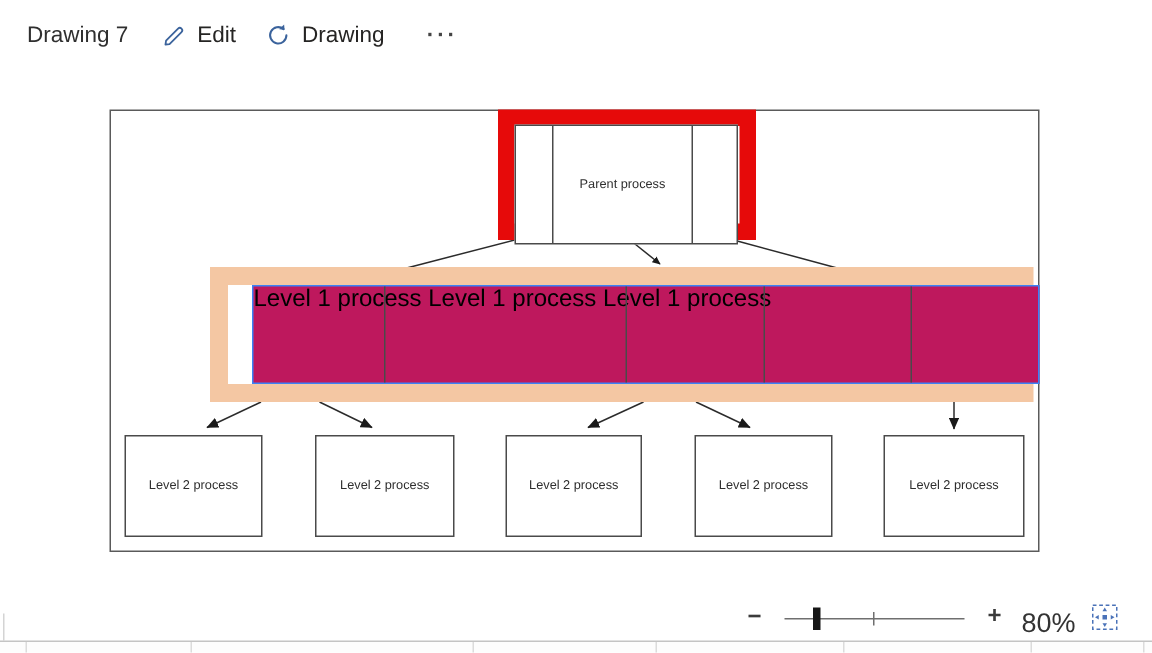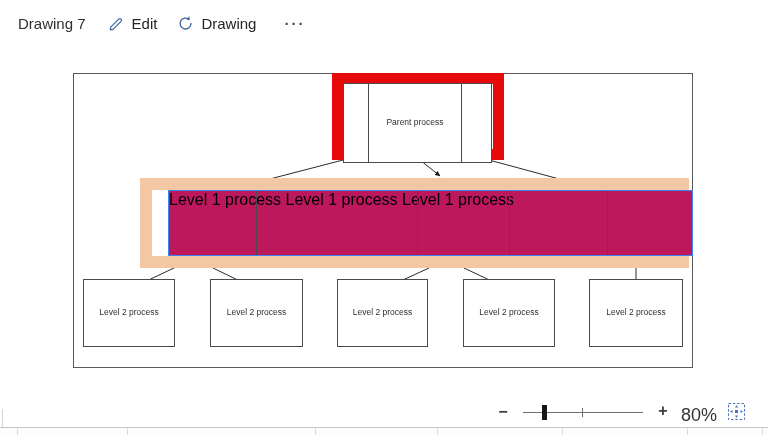--- a/index.html
+++ b/index.html
@@ -36,21 +36,21 @@
   }
   
   .shape{position:absolute;background:#ffffff;border:1px solid #4a4a4a;box-sizing:border-box;z-index:3;}
   .shape .txt{
     position:absolute;top:0;bottom:0;display:flex;align-items:center;justify-content:center;
     font-size:8.5px;color:#2e2e2e;text-align:center;line-height:1.1;
   }
   .vline{position:absolute;top:0;bottom:0;width:1px;background:#4a4a4a;}
   .parent-box{left:343px;top:83px;width:149px;height:80px;}
   .l1-row{position:absolute;left:0;top:0;width:525px;height:66px;background:#be185d;border:1px solid #3b82f6;box-sizing:border-box;margin-left:16px;}
-  .l2-box{top:279px;height:68px;}
+  .l2-box{top:290px;height:68px;}
   
   .zoombar{position:absolute;left:0;top:400px;width:768px;height:26px;z-index:4;}
   .z-minus{position:absolute;left:496px;top:3px;width:14px;text-align:center;font-size:16px;color:#3b3b3b;font-weight:bold;cursor:pointer;}
   .z-slider{position:absolute;left:523px;top:12px;width:120px;height:1px;background:#6f6f6f;cursor:pointer;}
   .z-thumb{position:absolute;left:19px;top:-7px;width:5px;height:15px;background:#161616;cursor:pointer;}
   .z-tick{position:absolute;left:59px;top:-4px;width:1px;height:9px;background:#6f6f6f;}
   .z-plus{position:absolute;left:655px;top:2px;width:16px;text-align:center;font-size:16px;color:#3b3b3b;font-weight:bold;cursor:pointer;}
   .z-val{position:absolute;left:681px;top:5px;font-size:18px;color:#333333;}
   .z-fit{position:absolute;left:727px;top:2px;width:19px;height:19px;cursor:pointer;}
   

